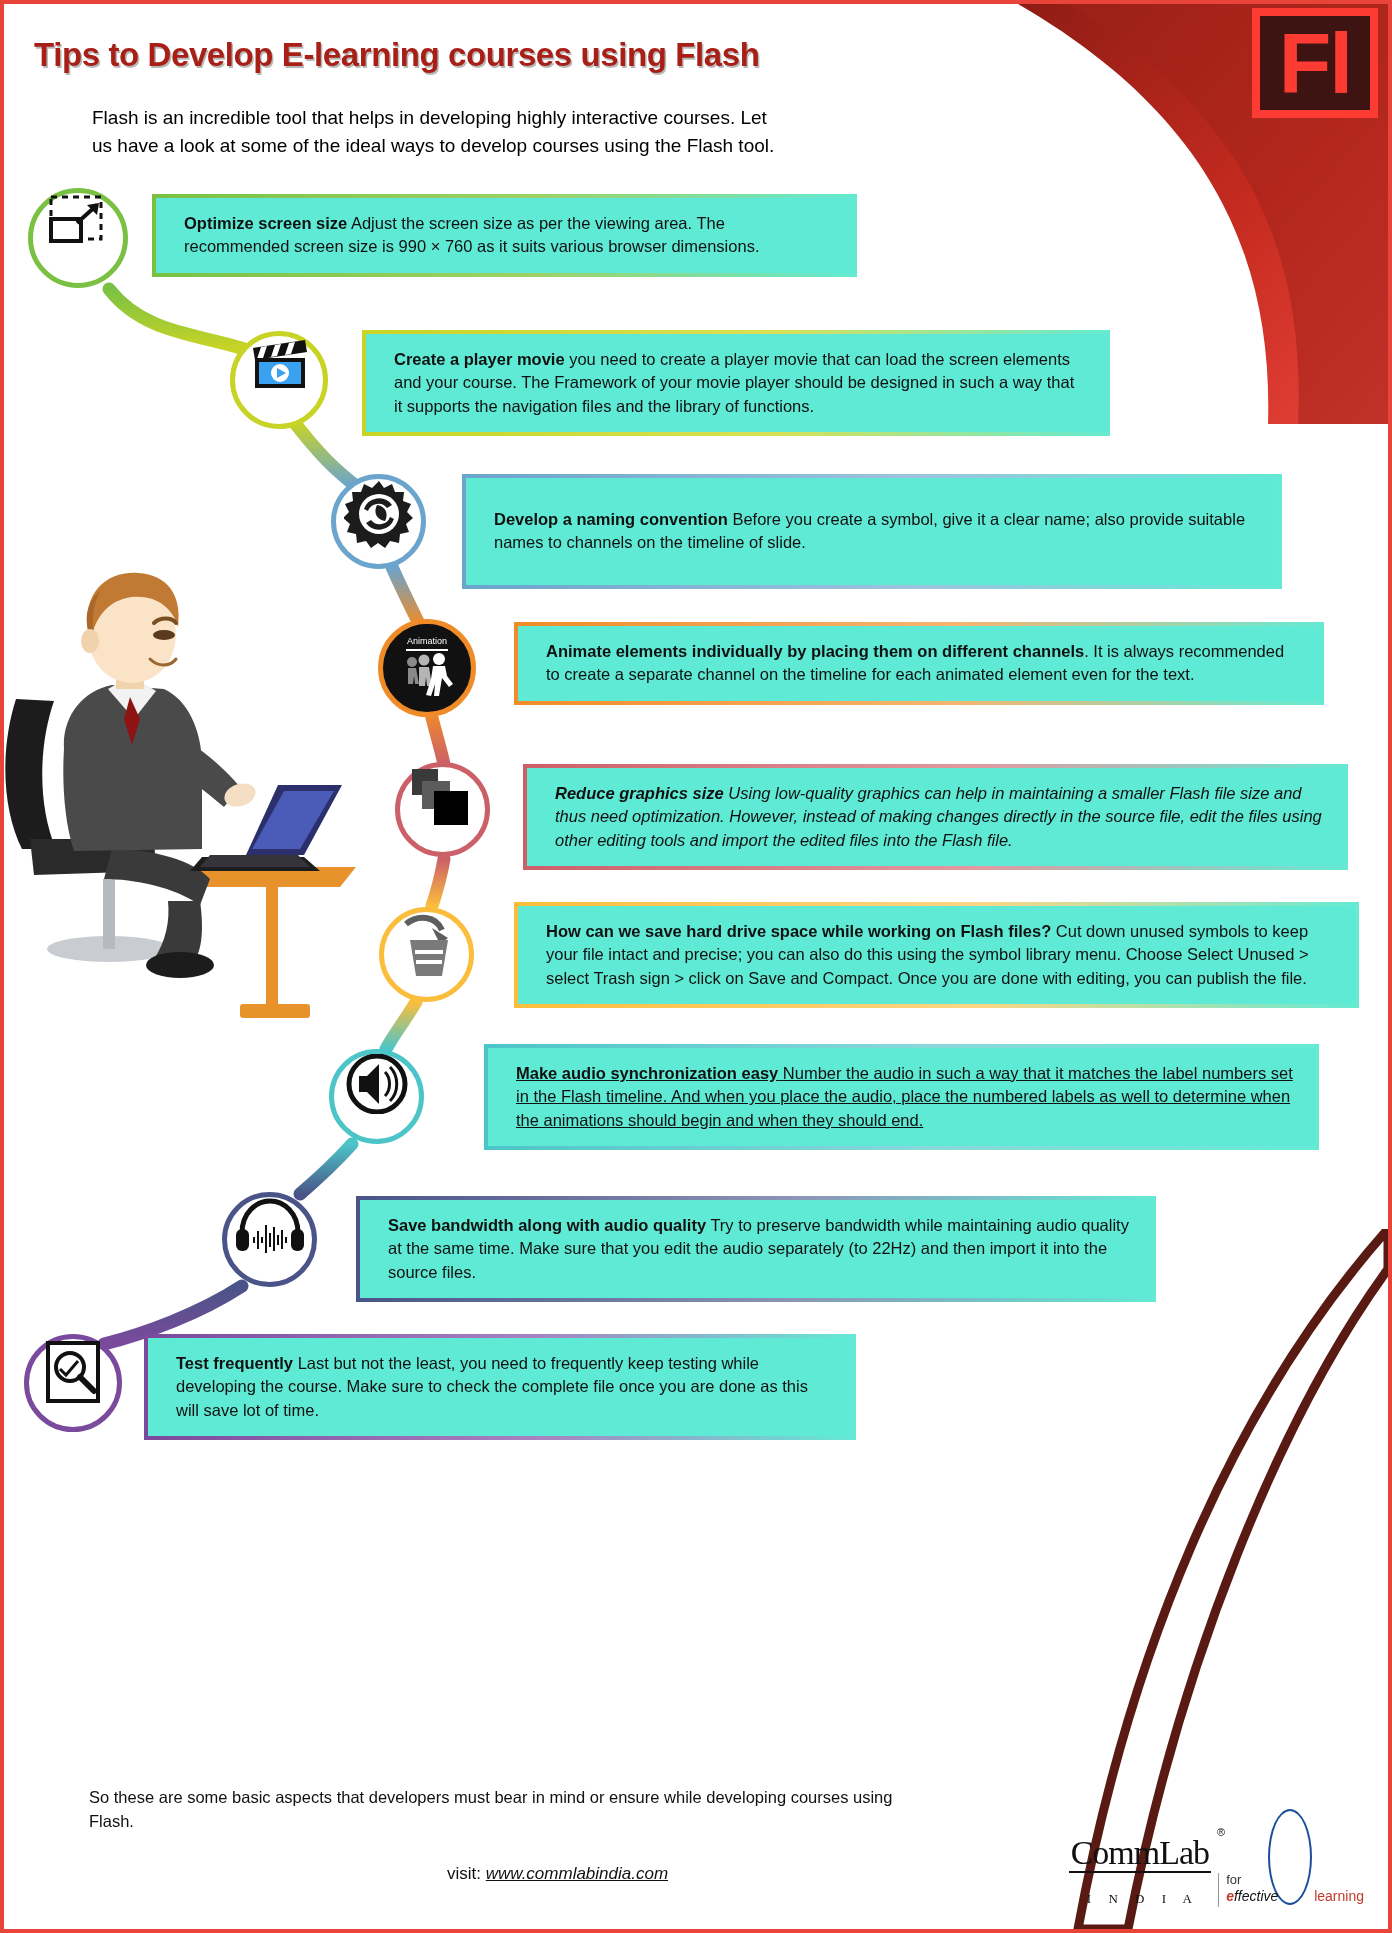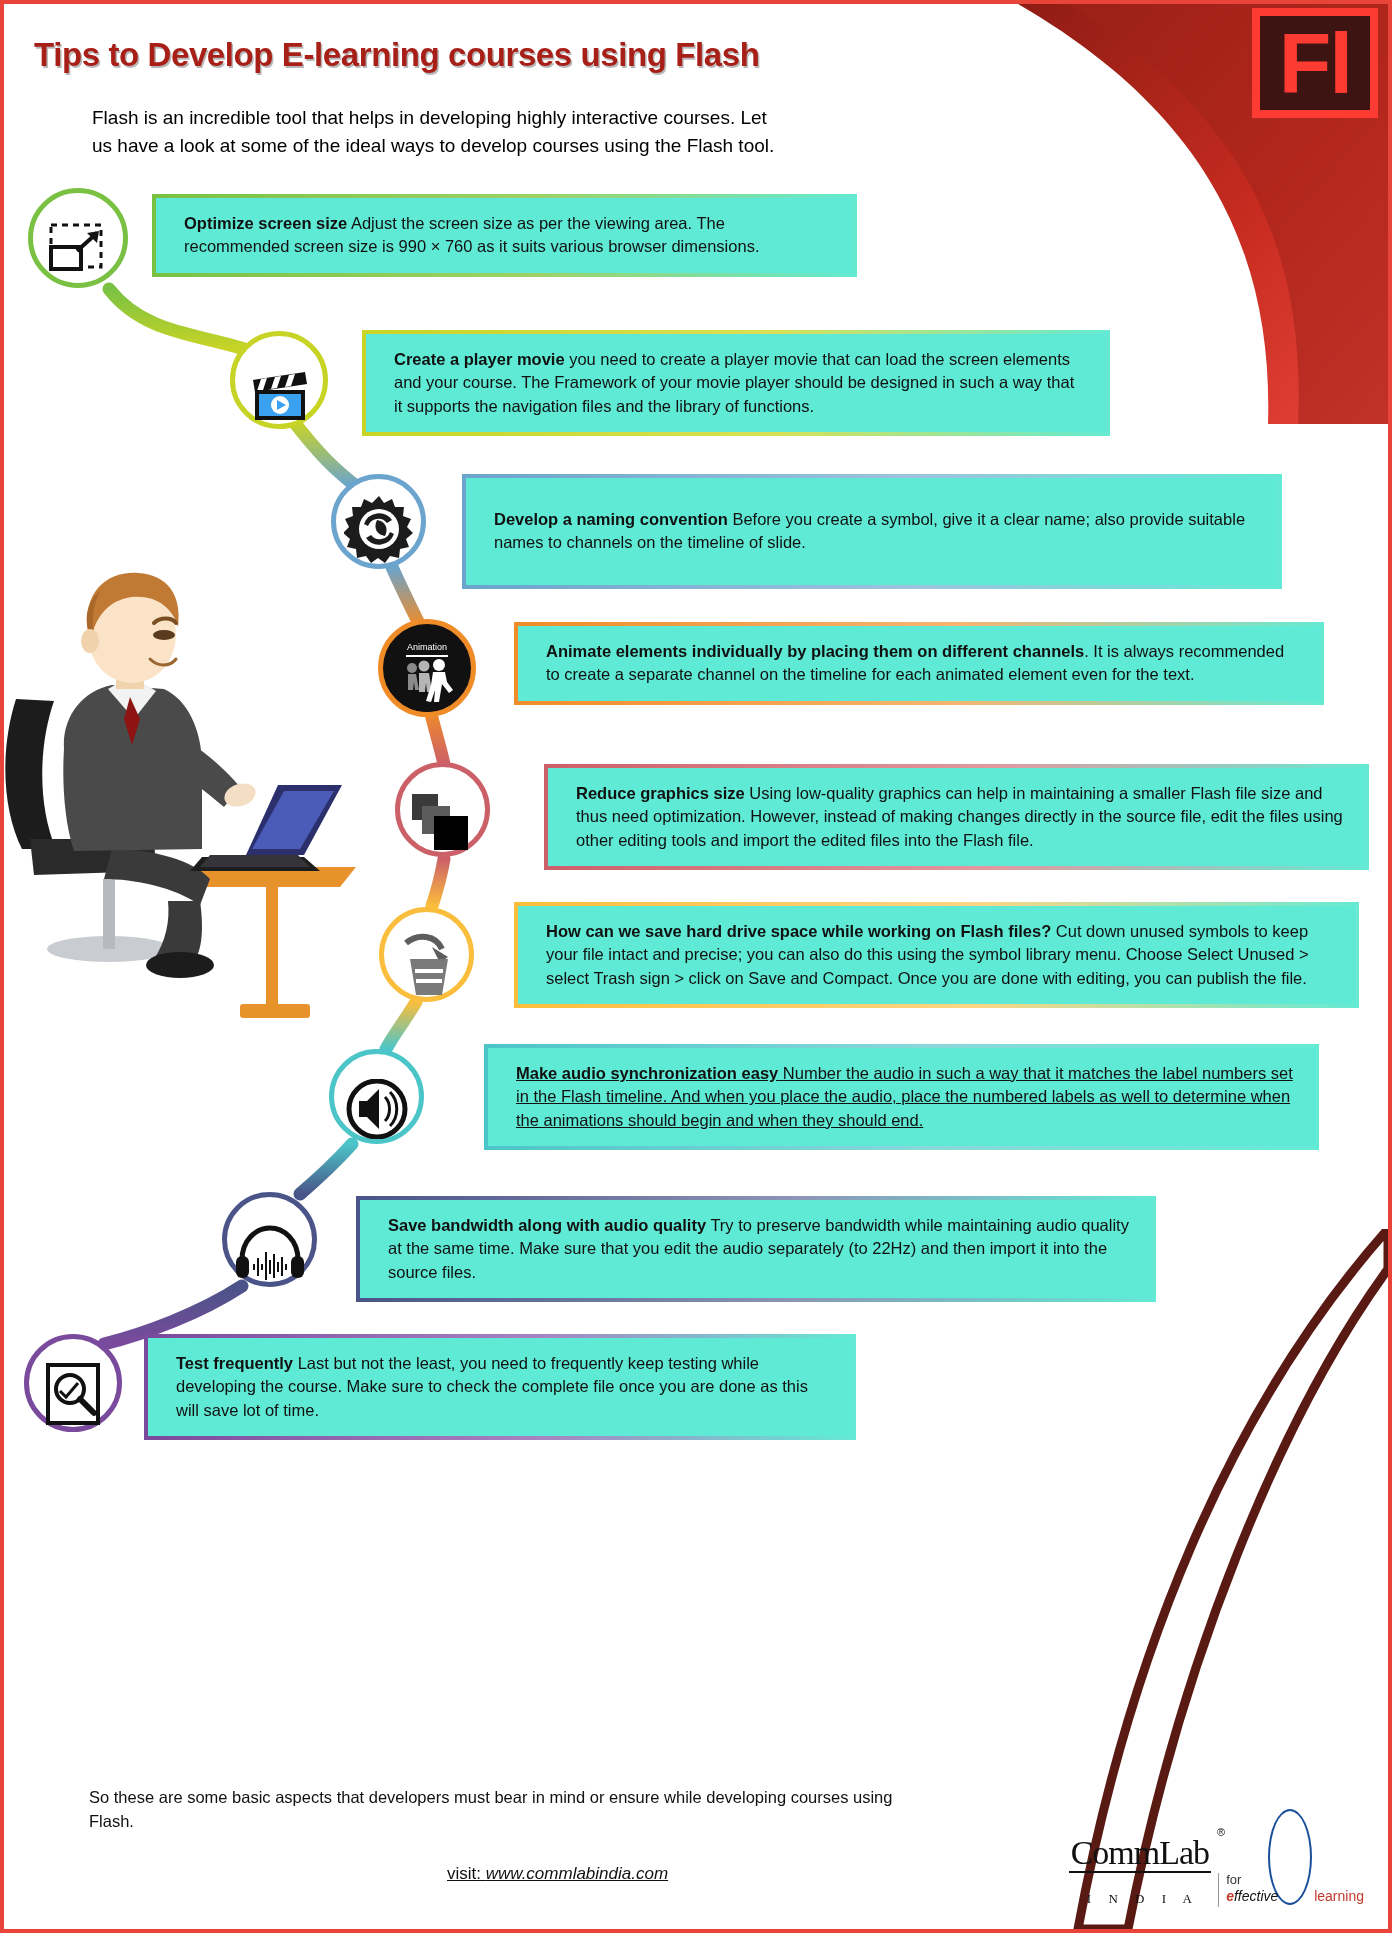--- a/index.html
+++ b/index.html
@@ -94,21 +94,20 @@
     color: #111;
     z-index: 5;
   }
 
   .visit {
     position: absolute;
     left: 443px; top: 1860px;
     font-size: 17px;
     color: #111;
     z-index: 5;
-    text-decoration: underline;
   }
   .visit .url {
     font-style: italic;
     font-weight: normal;
     text-decoration: underline;
   }
 
   
   #connectors {
     position: absolute;
@@ -130,21 +129,21 @@
     color: #111;
   }
 
   
   .icon-node {
     position: absolute;
     z-index: 5;
     border-radius: 50%;
     background: #fff;
     display: flex;
-    align-items: flex-end;
+    align-items: flex-start;
     justify-content: center;
   }
   .icon-node svg { display: block; }
 
   
   .person {
     position: absolute;
     left: 0; top: 545px;
     width: 400px; height: 470px;
     z-index: 3;
@@ -403,23 +402,23 @@
     <span style="font-weight:bold">Animate elements individually by placing them on different channels</span><span>. It is always recommended to create a separate channel on the timeline for each animated element even for the text.</span>
   </div>
 
   <div class="icon-node" style="left:391px; top:758px; width:95px; height:95px; border:5px solid #cc6068;">
     <svg width="66" height="60" viewBox="0 0 66 60">
       <rect x="2" y="2" width="26" height="26" fill="#3a3a3a"></rect>
       <rect x="12" y="14" width="28" height="28" fill="#5c5c5c"></rect>
       <rect x="24" y="24" width="34" height="34" fill="#000"></rect>
     </svg>
   </div>
-  <div class="bubble" style="left:540px; top:760px; width:825px; border:4px solid #cc6068;
+  <div class="bubble" style="left:519px; top:760px; width:825px; border:4px solid #cc6068;
               border-image: linear-gradient(90deg,#cc6068 0%,#e19aa0 55%,rgba(240,215,215,0.05) 100%) 1;
-              border-radius:0;">
+              border-radius:0;font-style:italic;">
     <span style="font-weight:bold">Reduce graphics size</span><span> Using low-quality graphics can help in maintaining a smaller Flash file size and thus need optimization. However, instead of making changes directly in the source file, edit the files using other editing tools and import the edited files into the Flash file.</span>
   </div>
 
   <div class="icon-node" style="left:375px; top:903px; width:95px; height:95px; border:5px solid #fbbe3c;">
     <svg width="62" height="66" viewBox="0 0 62 66">
       <path d="M10,12 C22,2 40,4 46,18" stroke="#5e5e5e" stroke-width="6" fill="none"></path>
       <path d="M52,26 L36,16 L44,32 Z" fill="#5e5e5e"></path>
       <path d="M14,28 L52,28 L46,64 L20,64 Z" fill="#7a7a7a"></path>
       <rect x="19" y="38" width="28" height="4" fill="#fff"></rect>
       <rect x="20" y="48" width="26" height="4" fill="#fff"></rect>

